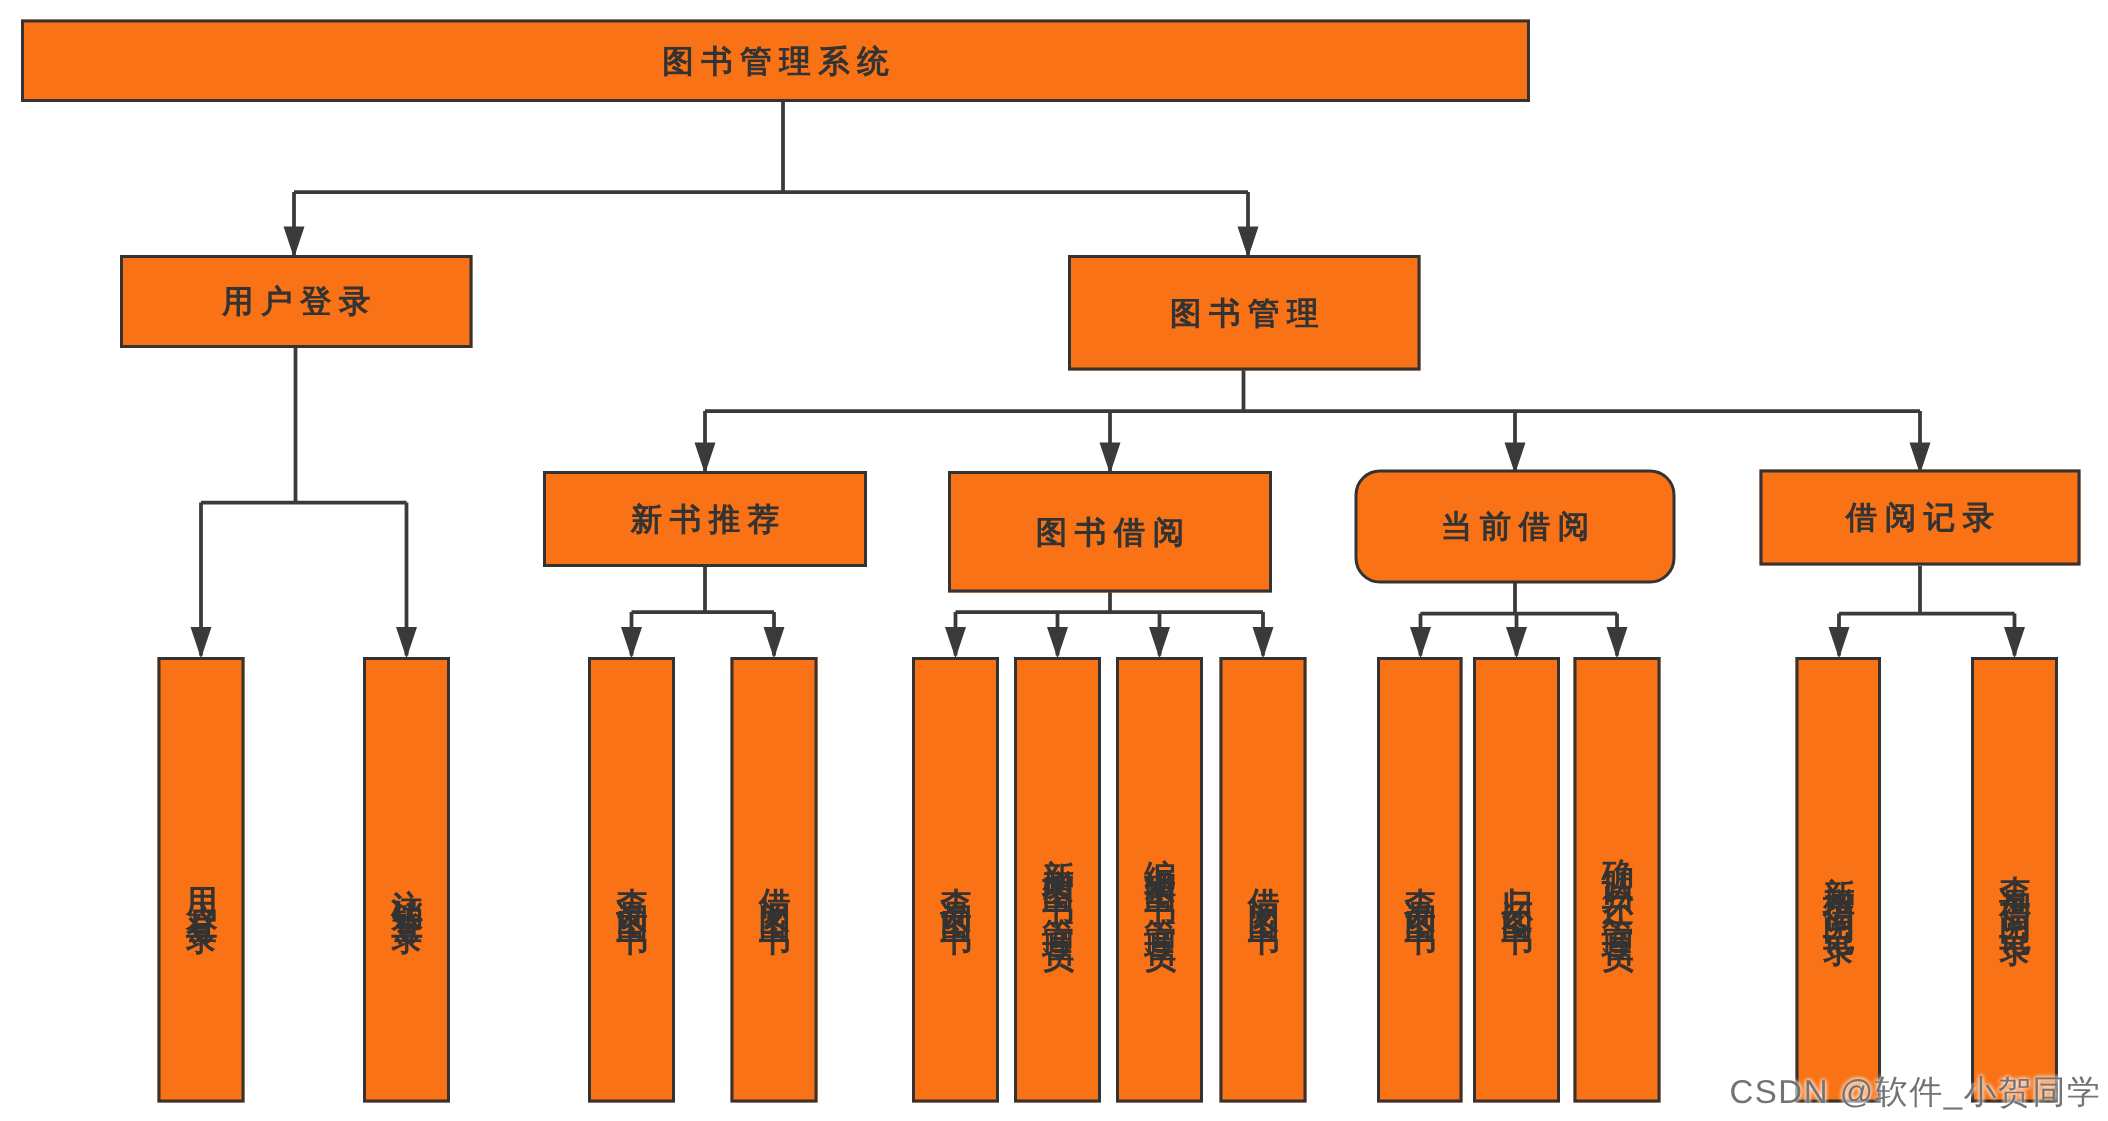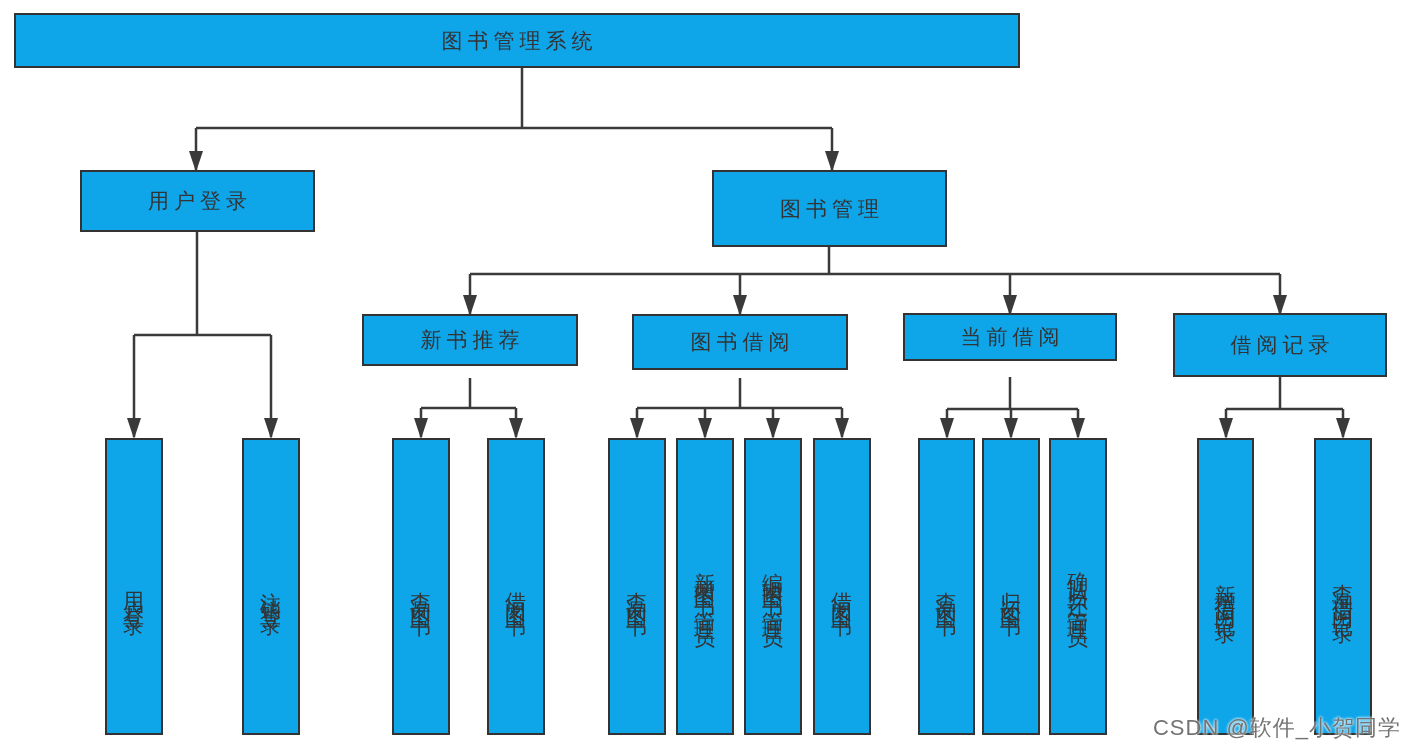--- a/index.html
+++ b/index.html
@@ -5,23 +5,23 @@
   html,body{margin:0;padding:0;background:#ffffff;}
   body{
     width:1405px;height:747px;
     font-family:"Liberation Sans","DejaVu Sans",sans-serif;
     color:#333333;
   }
   .canvas{position:relative;width:1405px;height:747px;background:#ffffff;overflow:hidden;}
   .connectors{position:absolute;left:0;top:0;z-index:1;}
   .node{
     position:absolute;box-sizing:border-box;
-    border:2.5px solid #333333;background:#0ea5e9;
+    border:2.5px solid #333333;background:#f97316;
     display:flex;align-items:center;justify-content:center;
-    z-index:2;color:#333333;
+    z-index:2;color:#333333;font-weight:bold;
   }
   .h{font-size:21px;letter-spacing:5px;padding-left:5px;white-space:nowrap;}
   .v{
     writing-mode:vertical-rl;text-orientation:mixed;
     font-size:21px;letter-spacing:8px;line-height:1;
     padding-top:8px;white-space:nowrap;
   }
   .watermark{
     position:absolute;right:4px;bottom:4px;z-index:5;
     font-size:22px;letter-spacing:1px;color:#737373;
@@ -68,23 +68,23 @@
       <use href="#ah" transform="translate(1226,439)"></use>
       <use href="#ah" transform="translate(1343,439)"></use>
     </g>
   </svg>
 
   <div class="node h" style="left:14px;top:13px;width:1006px;height:55px;">图书管理系统</div>
 
   <div class="node h" style="left:80px;top:170px;width:235px;height:62px;">用户登录</div>
   <div class="node h" style="left:712px;top:170px;width:235px;height:77px;">图书管理</div>
 
-  <div class="node h" style="left:362px;top:314px;width:216px;height:52px;">新书推荐</div>
-  <div class="node h" style="left:632px;top:314px;width:216px;height:56px;">图书借阅</div>
-  <div class="node h" style="left:903px;top:313px;width:214px;height:48px;">当前借阅</div>
+  <div class="node h" style="left:362px;top:314px;width:216px;height:64px;">新书推荐</div>
+  <div class="node h" style="left:632px;top:314px;width:216px;height:81px;">图书借阅</div>
+  <div class="node h" style="left:903px;top:313px;width:214px;height:76px;border-radius:17px;">当前借阅</div>
   <div class="node h" style="left:1173px;top:313px;width:214px;height:64px;">借阅记录</div>
 
   <div class="node v" style="left:105px;top:438px;width:58px;height:297px;">用户登录</div>
   <div class="node v" style="left:242px;top:438px;width:58px;height:297px;">注销登录</div>
 
   <div class="node v" style="left:392px;top:438px;width:58px;height:297px;">查询图书</div>
   <div class="node v" style="left:487px;top:438px;width:58px;height:297px;">借阅图书</div>
 
   <div class="node v" style="left:608px;top:438px;width:58px;height:297px;">查询图书</div>
   <div class="node v" style="left:676px;top:438px;width:58px;height:297px;">新增图书（管理员）</div>

